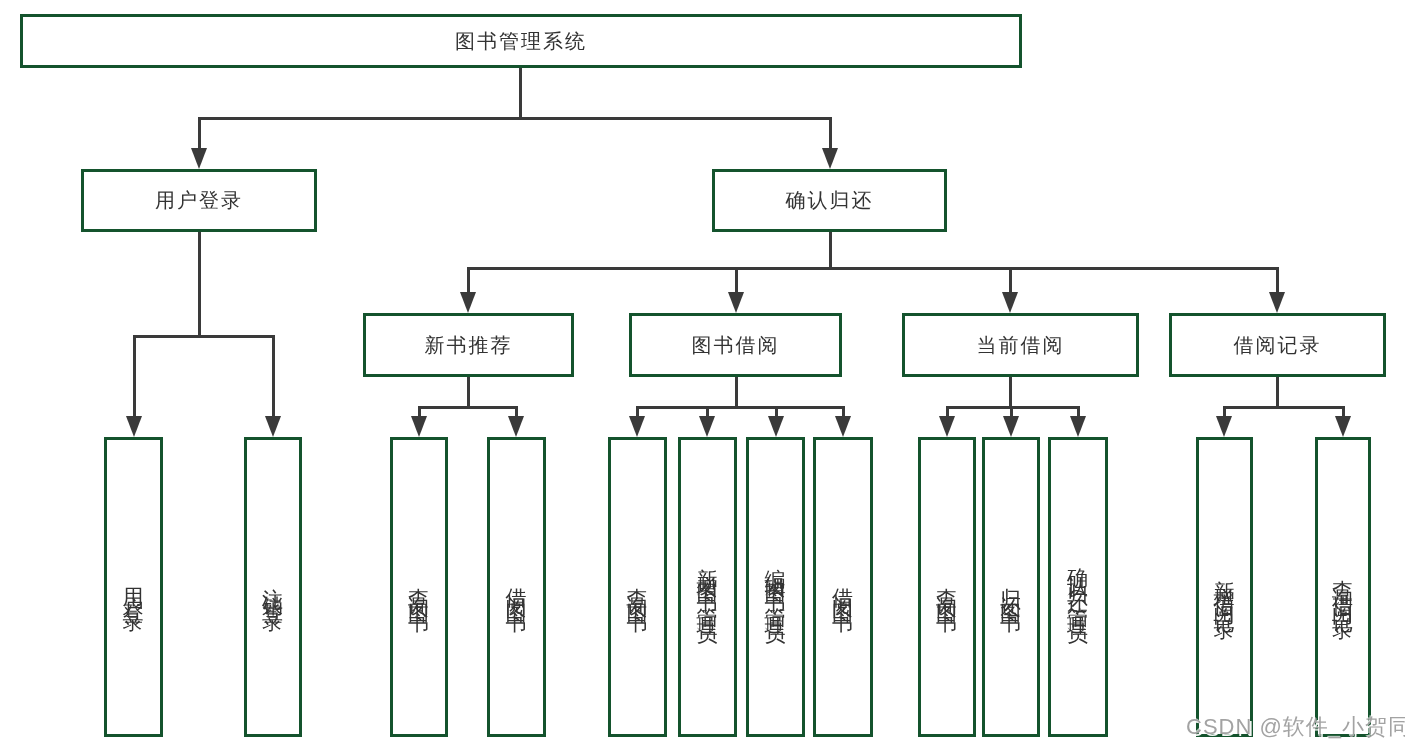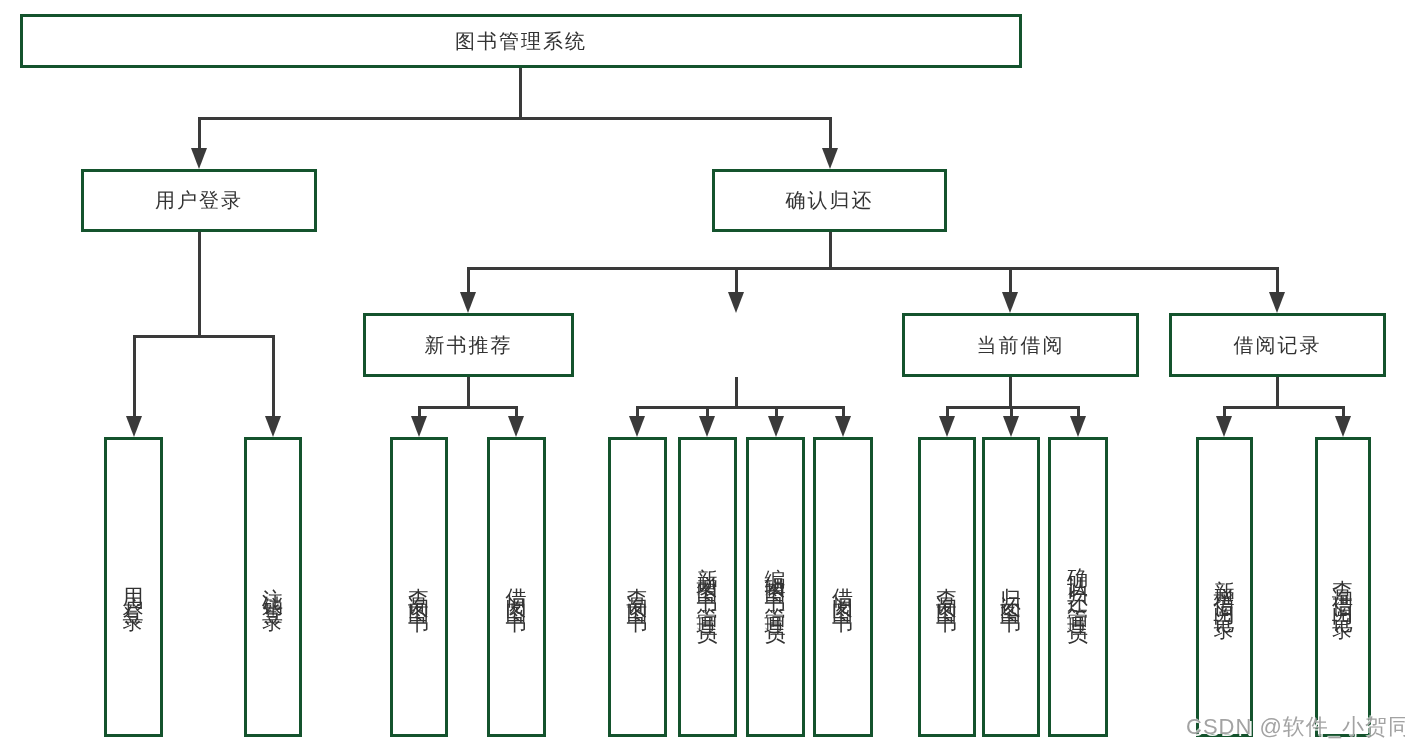--- a/index.html
+++ b/index.html
@@ -88,20 +88,21 @@
   <i class="ln" style="left:467px;top:267px;width:3px;height:26px"></i>
   <i class="ar" style="left:460px;top:292px"></i>
   <i class="ln" style="left:735px;top:267px;width:3px;height:26px"></i>
   <i class="ar" style="left:728px;top:292px"></i>
   <i class="ln" style="left:1009px;top:267px;width:3px;height:26px"></i>
   <i class="ar" style="left:1002px;top:292px"></i>
   <i class="ln" style="left:1276px;top:267px;width:3px;height:26px"></i>
   <i class="ar" style="left:1269px;top:292px"></i>
 
   <div class="box hbox" style="left:363px;top:313px;width:211px;height:64px">新书推荐</div>
+  <div class="box hbox" style="left:629px;top:313px;width:213px;height:64px">图书借阅</div>
   <div class="box hbox" style="left:902px;top:313px;width:237px;height:64px">当前借阅</div>
   <div class="box hbox" style="left:1169px;top:313px;width:217px;height:64px">借阅记录</div>
 
   <i class="ln" style="left:467px;top:377px;width:3px;height:31px"></i>
   <i class="ln" style="left:418px;top:406px;width:100px;height:3px"></i>
   <i class="ln" style="left:418px;top:406px;width:3px;height:10px"></i>
   <i class="ar" style="left:411px;top:416px"></i>
   <i class="ln" style="left:515px;top:406px;width:3px;height:10px"></i>
   <i class="ar" style="left:508px;top:416px"></i>
 

